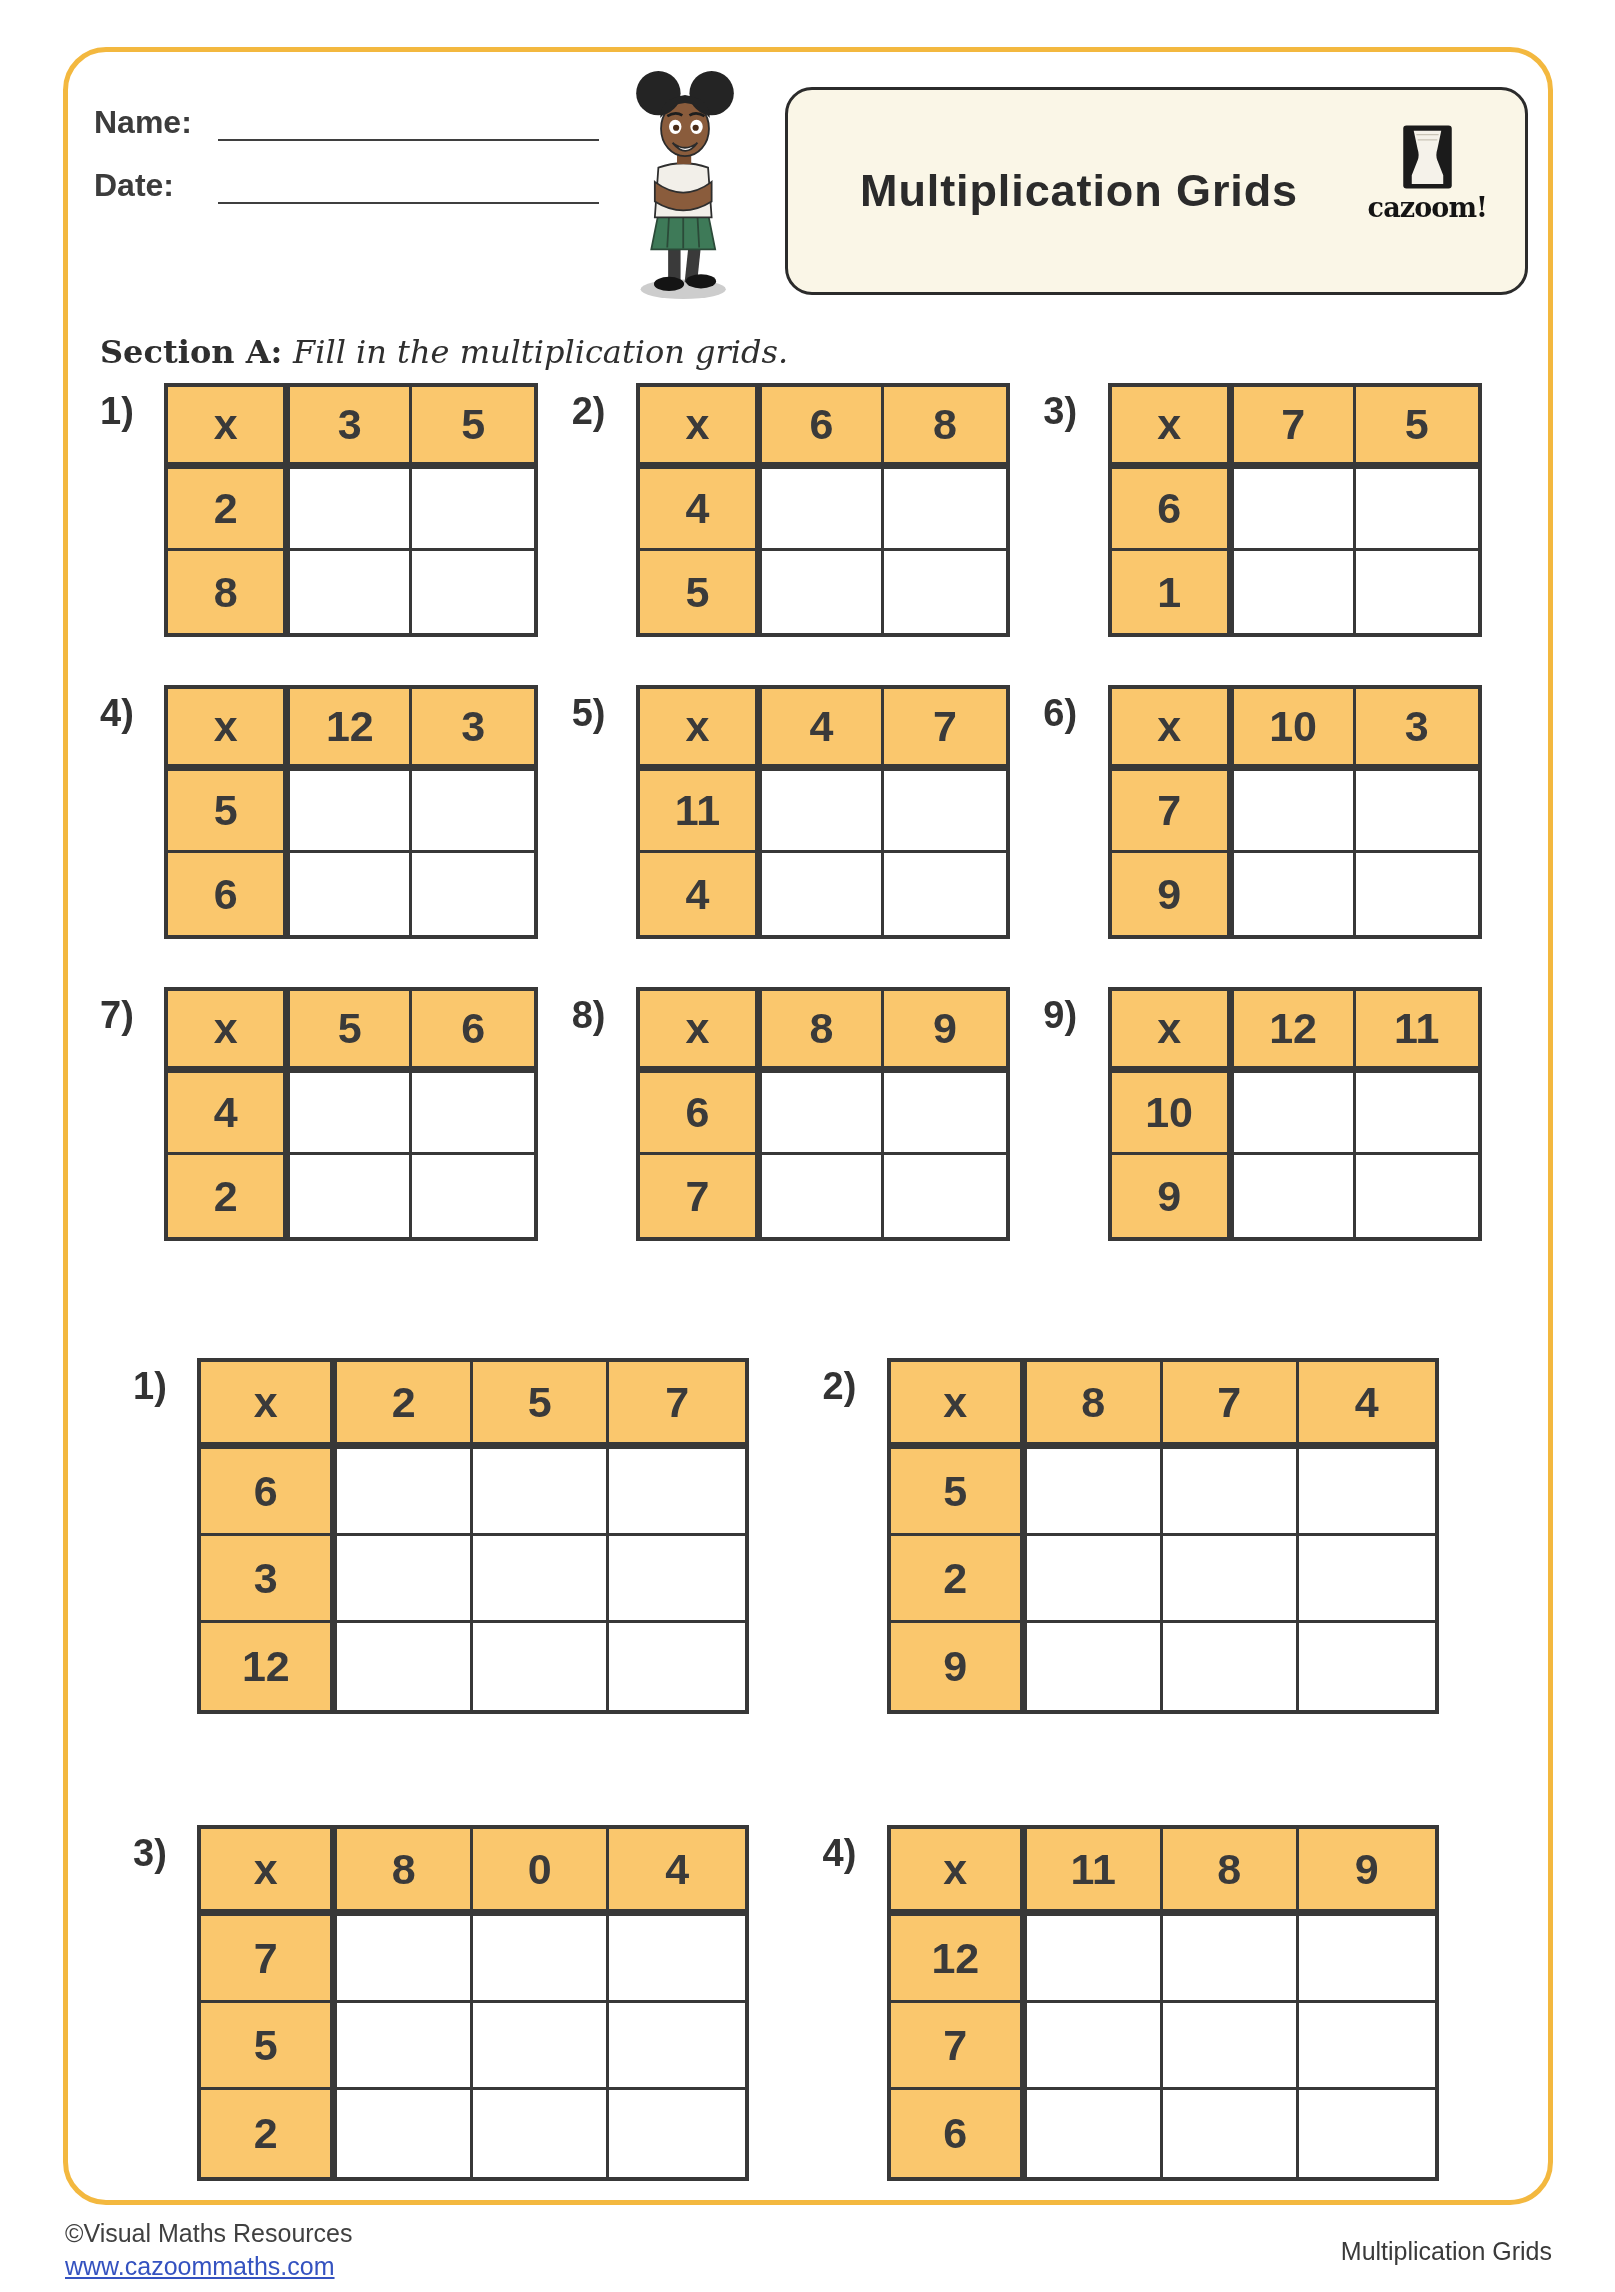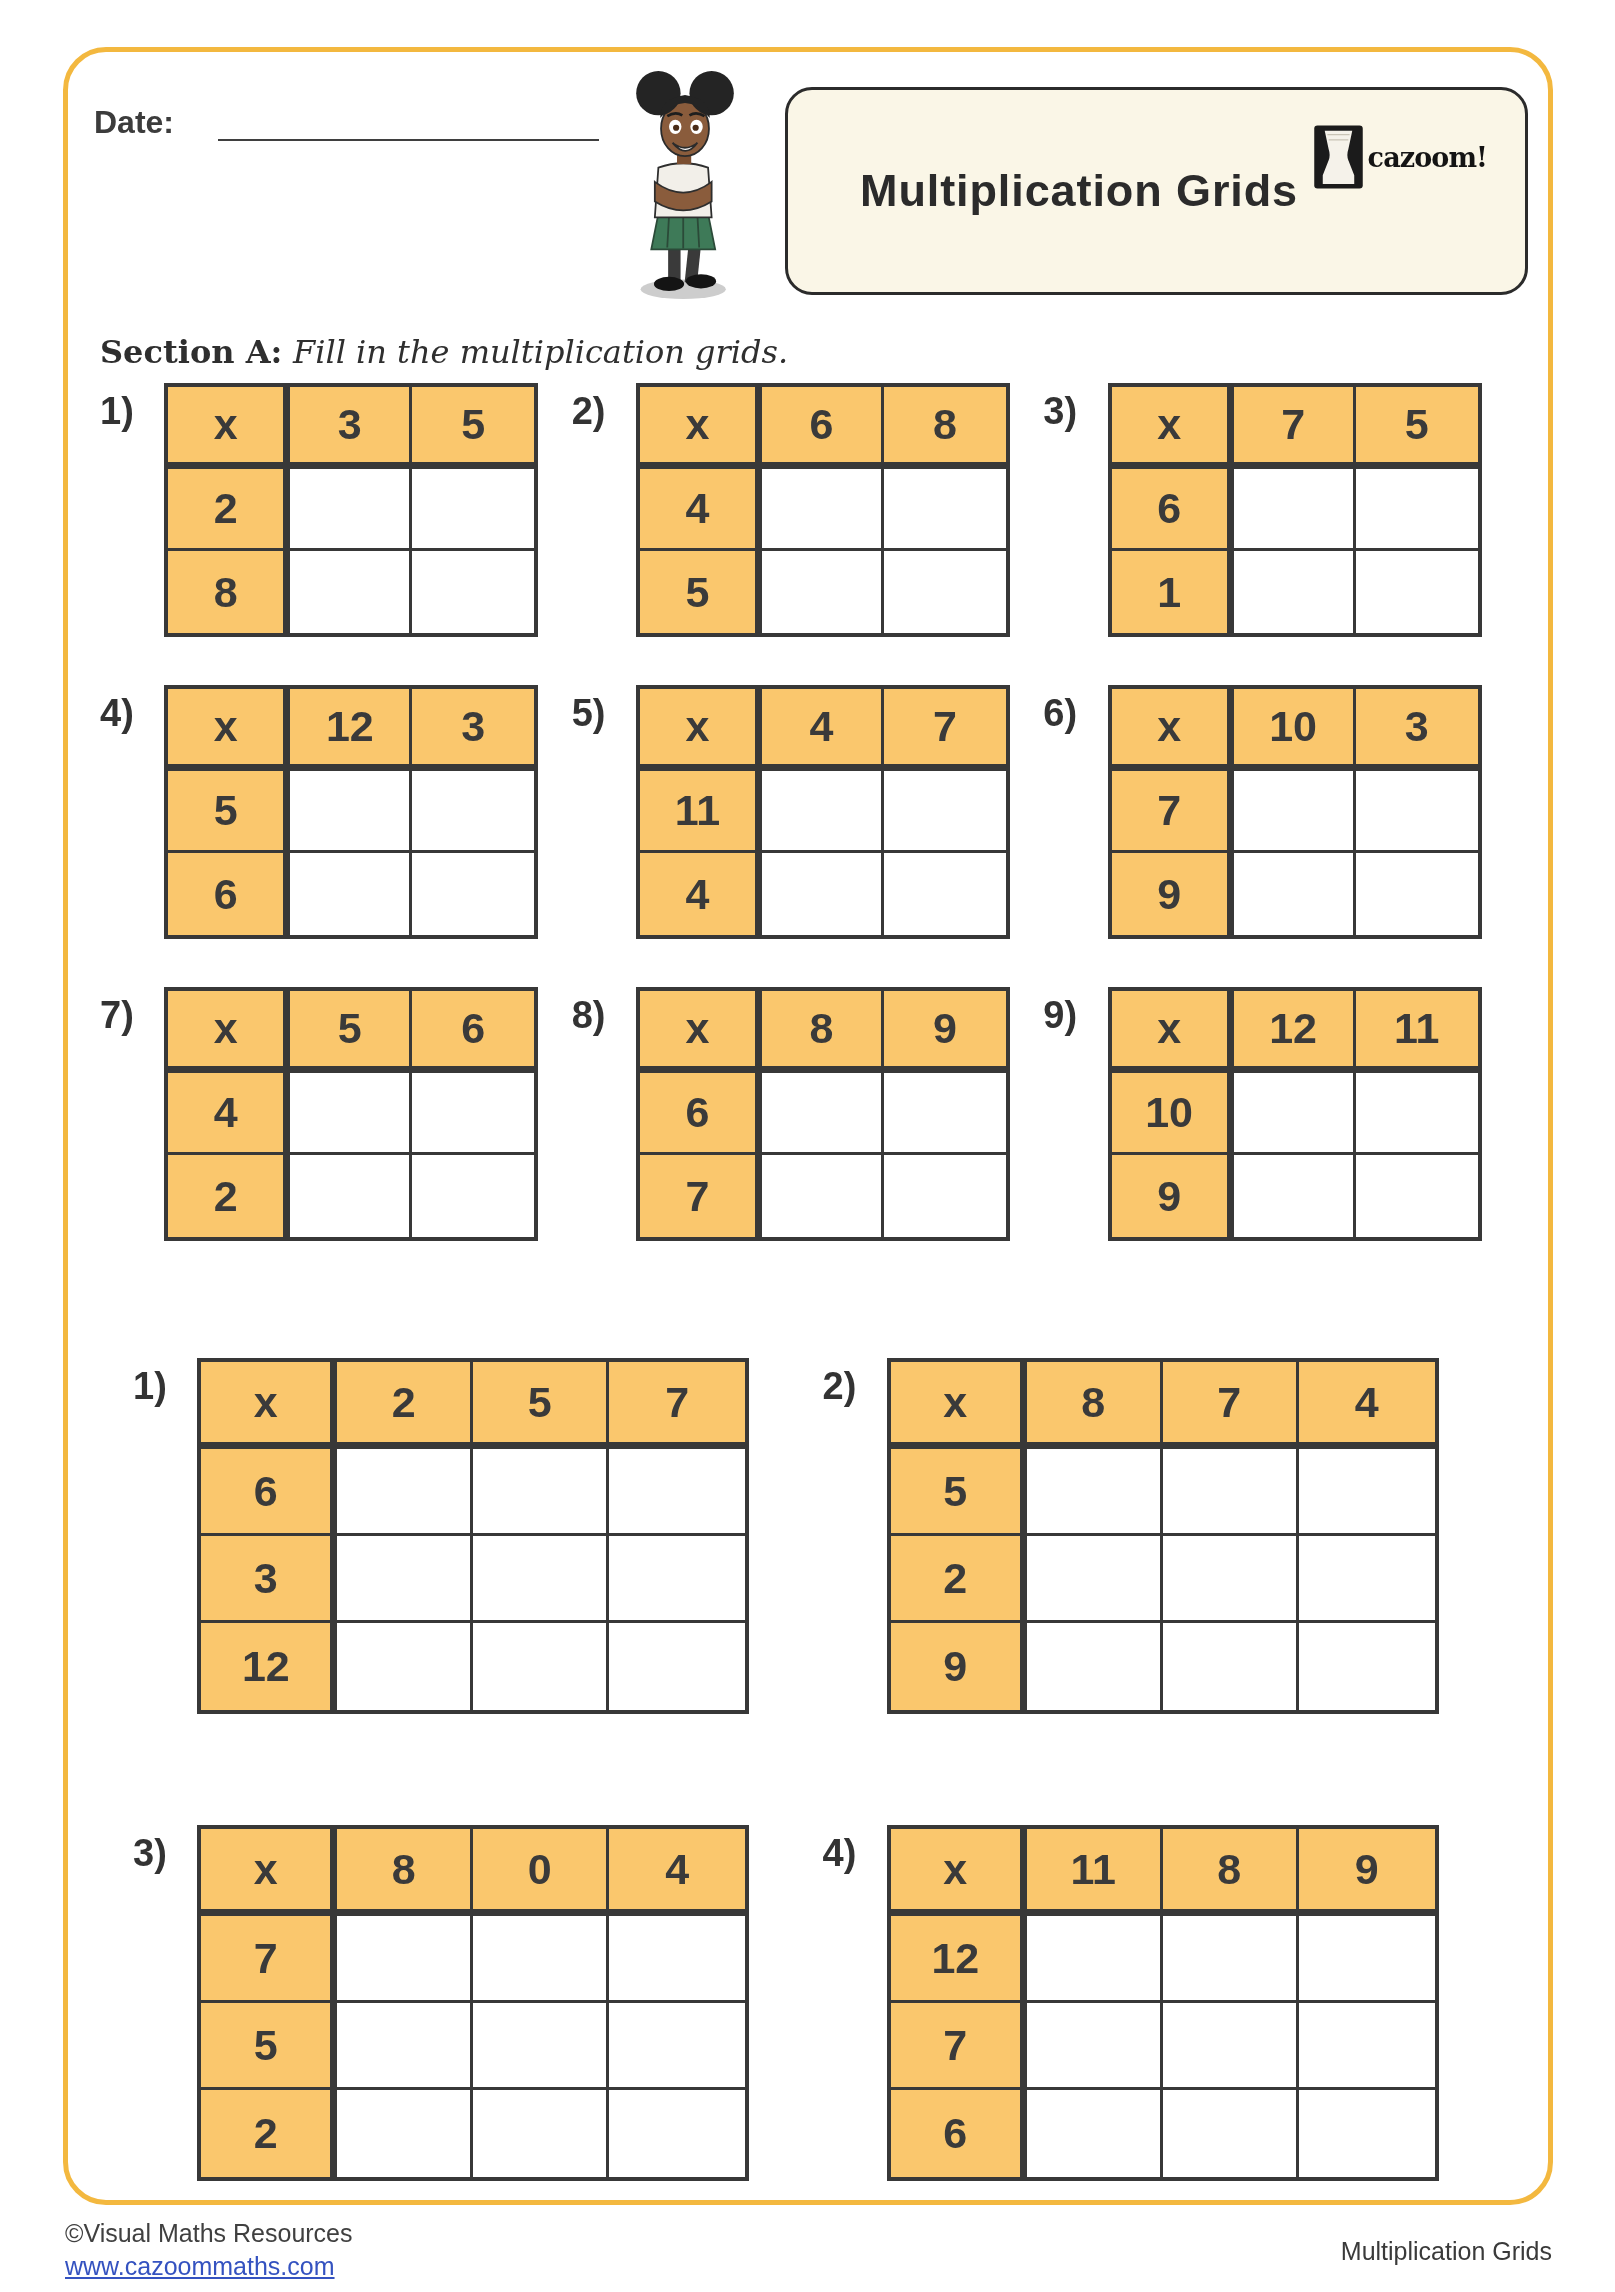--- a/index.html
+++ b/index.html
@@ -23,21 +23,21 @@
   .write-line{width:381px;height:36px;border-bottom:2.7px solid #3F3F3F;}
 
   
   .character{position:absolute;left:614px;top:61px;width:142px;height:240px;}
 
   
   .title-box{position:absolute;left:785px;top:87px;width:743px;height:208px;
              background:var(--title-box-fill);border:3.6px solid #2B2B2B;border-radius:27px;}
   .title-text{position:absolute;left:72px;top:50%;transform:translateY(-50%);
               font-size:45px;font-weight:bold;color:#2B2B2B;letter-spacing:0.9px;}
-  .logo{position:absolute;right:38px;top:34px;display:flex;flex-direction:row;align-items:center;}
+  .logo{position:absolute;right:38px;top:34px;display:flex;flex-direction:column;align-items:center;}
   .logo-text{font-family:"DejaVu Serif", serif;font-weight:bold;font-size:27px;color:#141414;margin-top:1.8px;letter-spacing:-0.9px;}
 
   
   .section-heading{position:absolute;font-family:"DejaVu Serif", serif;font-size:32px;color:#2F2F2F;}
   .section-heading .bold{font-weight:bold;}
   .section-heading .rest{font-style:italic;margin-left:10.7px;}
   .heading-a{left:100px;top:333px;}
   .heading-b{left:100px;top:1297px;}
 
   
@@ -66,20 +66,24 @@
                text-decoration:underline;cursor:pointer;}
   .footer-doc-title{position:absolute;right:64px;top:2237px;font-size:25px;color:#3A3A3A;}
 </style>
 </head>
 <body>
 
 <div class="sheet">
   <div class="frame"></div>
 
   <div class="fields">
+    <div class="field-row">
+      <span class="field-label">Name:</span>
+      <div class="write-line"></div>
+    </div>
     <div class="field-row">
       <span class="field-label">Date:</span>
       <div class="write-line"></div>
     </div>
   </div>
 
   <svg class="character" viewBox="0 0 160 270" xmlns="http://www.w3.org/2000/svg">
     <ellipse cx="78" cy="257" rx="48" ry="11" fill="#CDCDCD"></ellipse>
     <rect x="61" y="198" width="14" height="52" fill="#3A3A3A"></rect>
     <rect x="85" y="198" width="14" height="52" fill="#3A3A3A" transform="rotate(6 92 198)"></rect>

